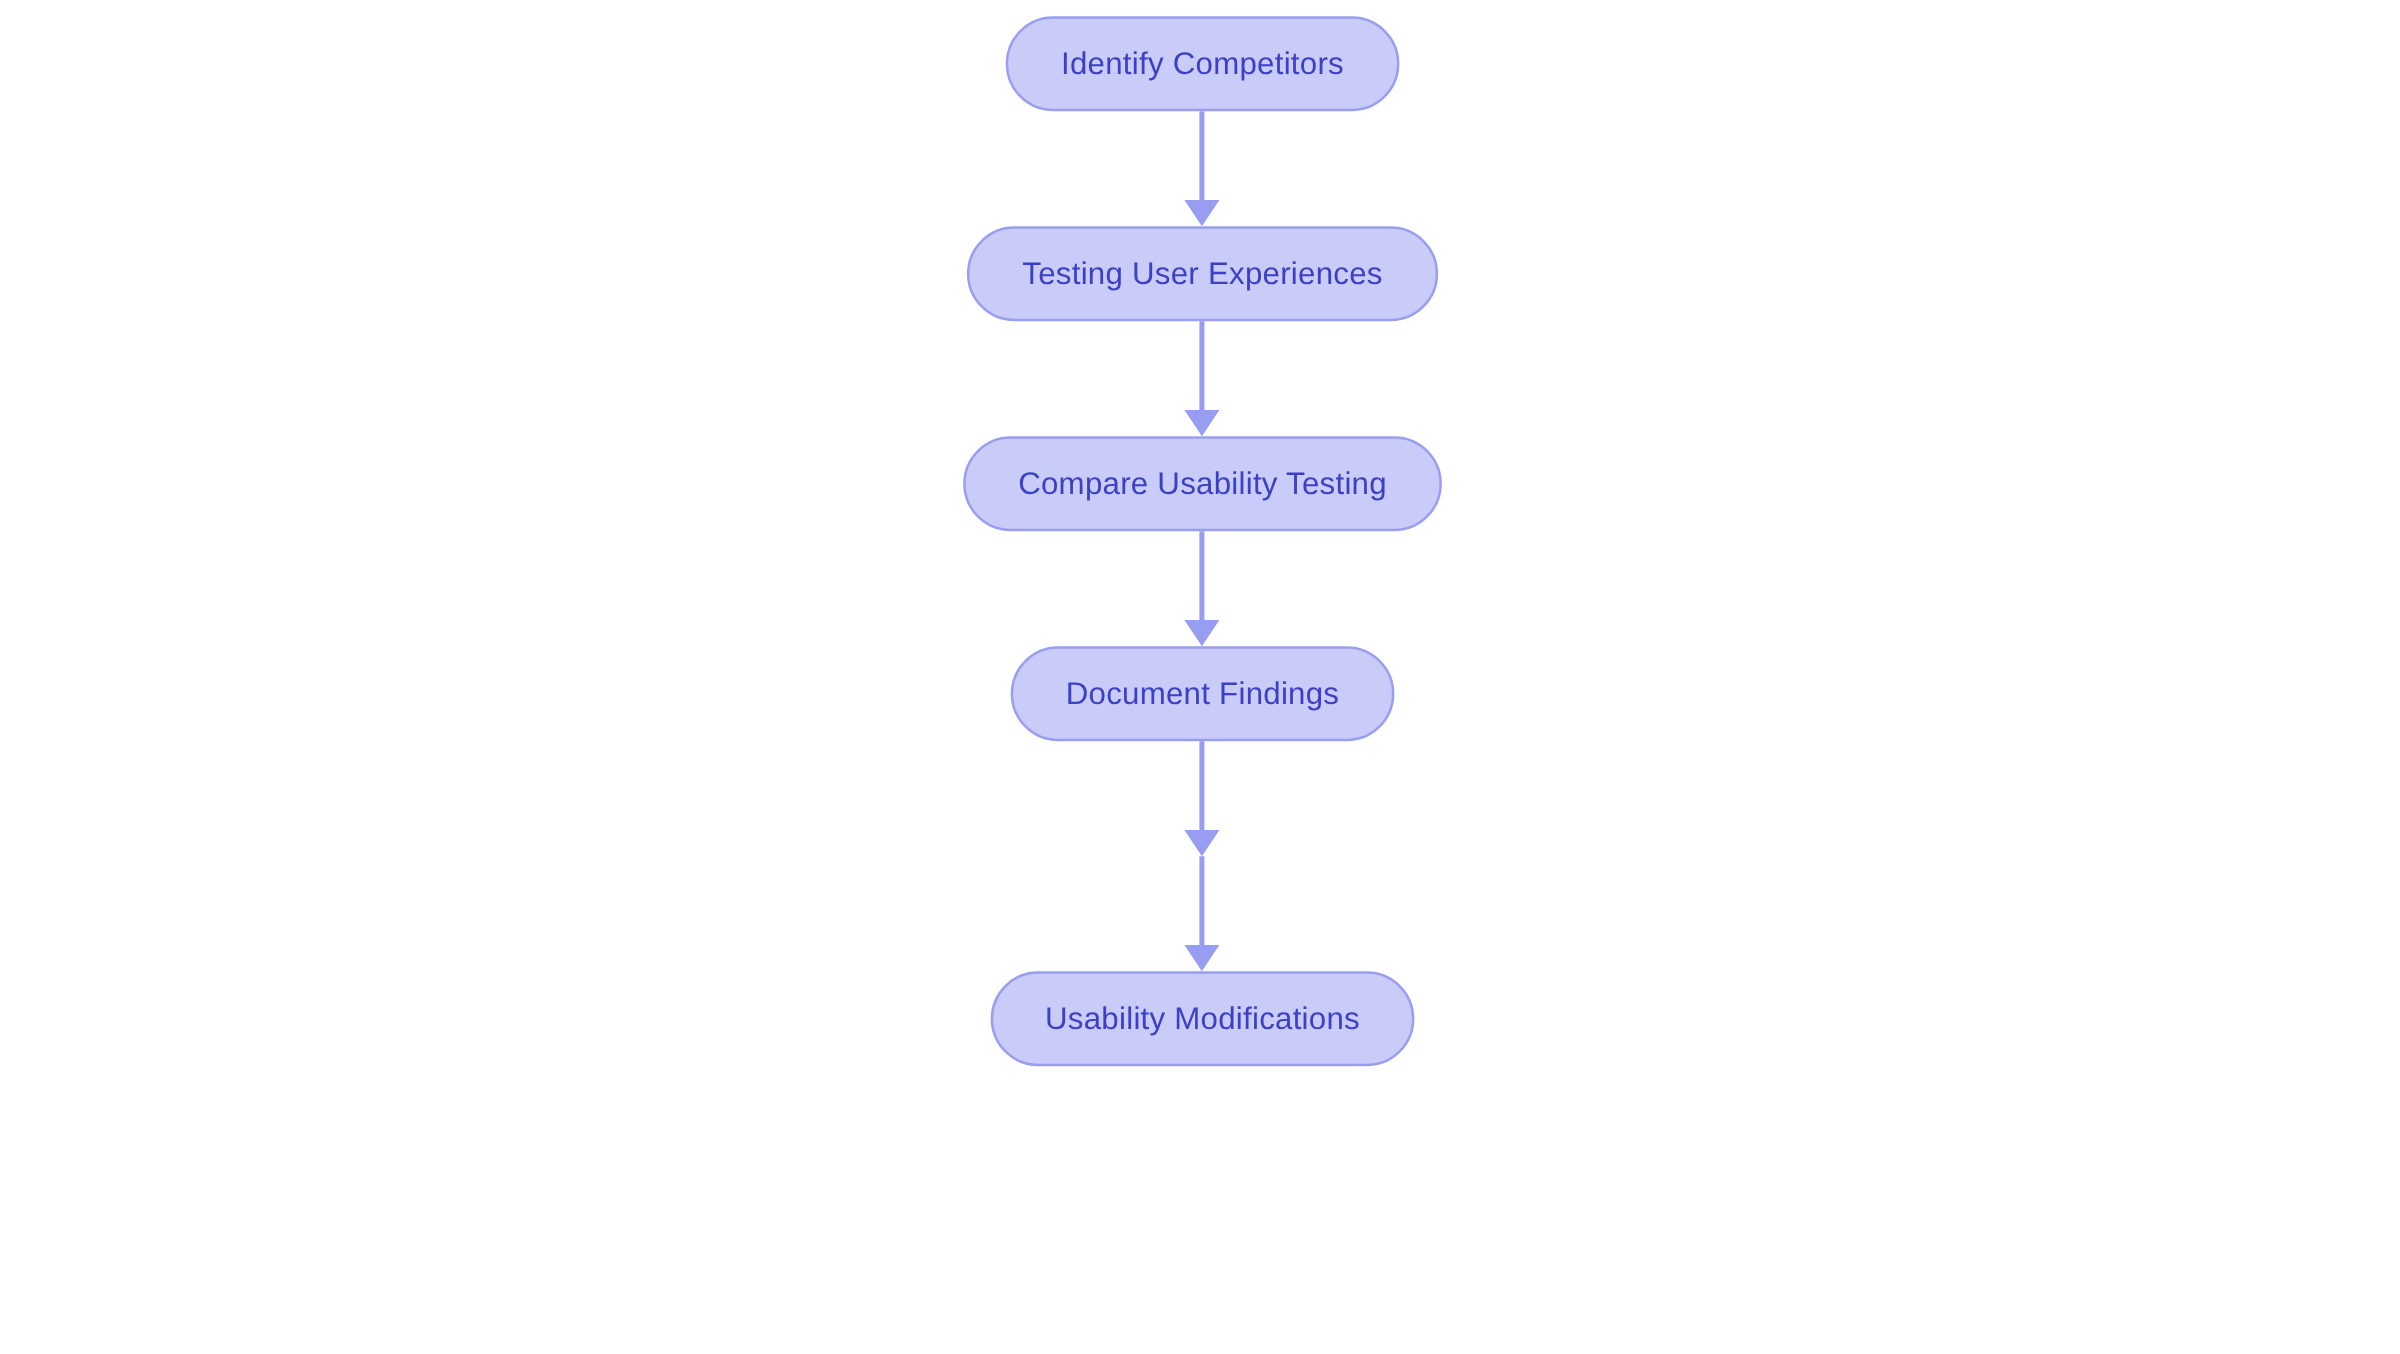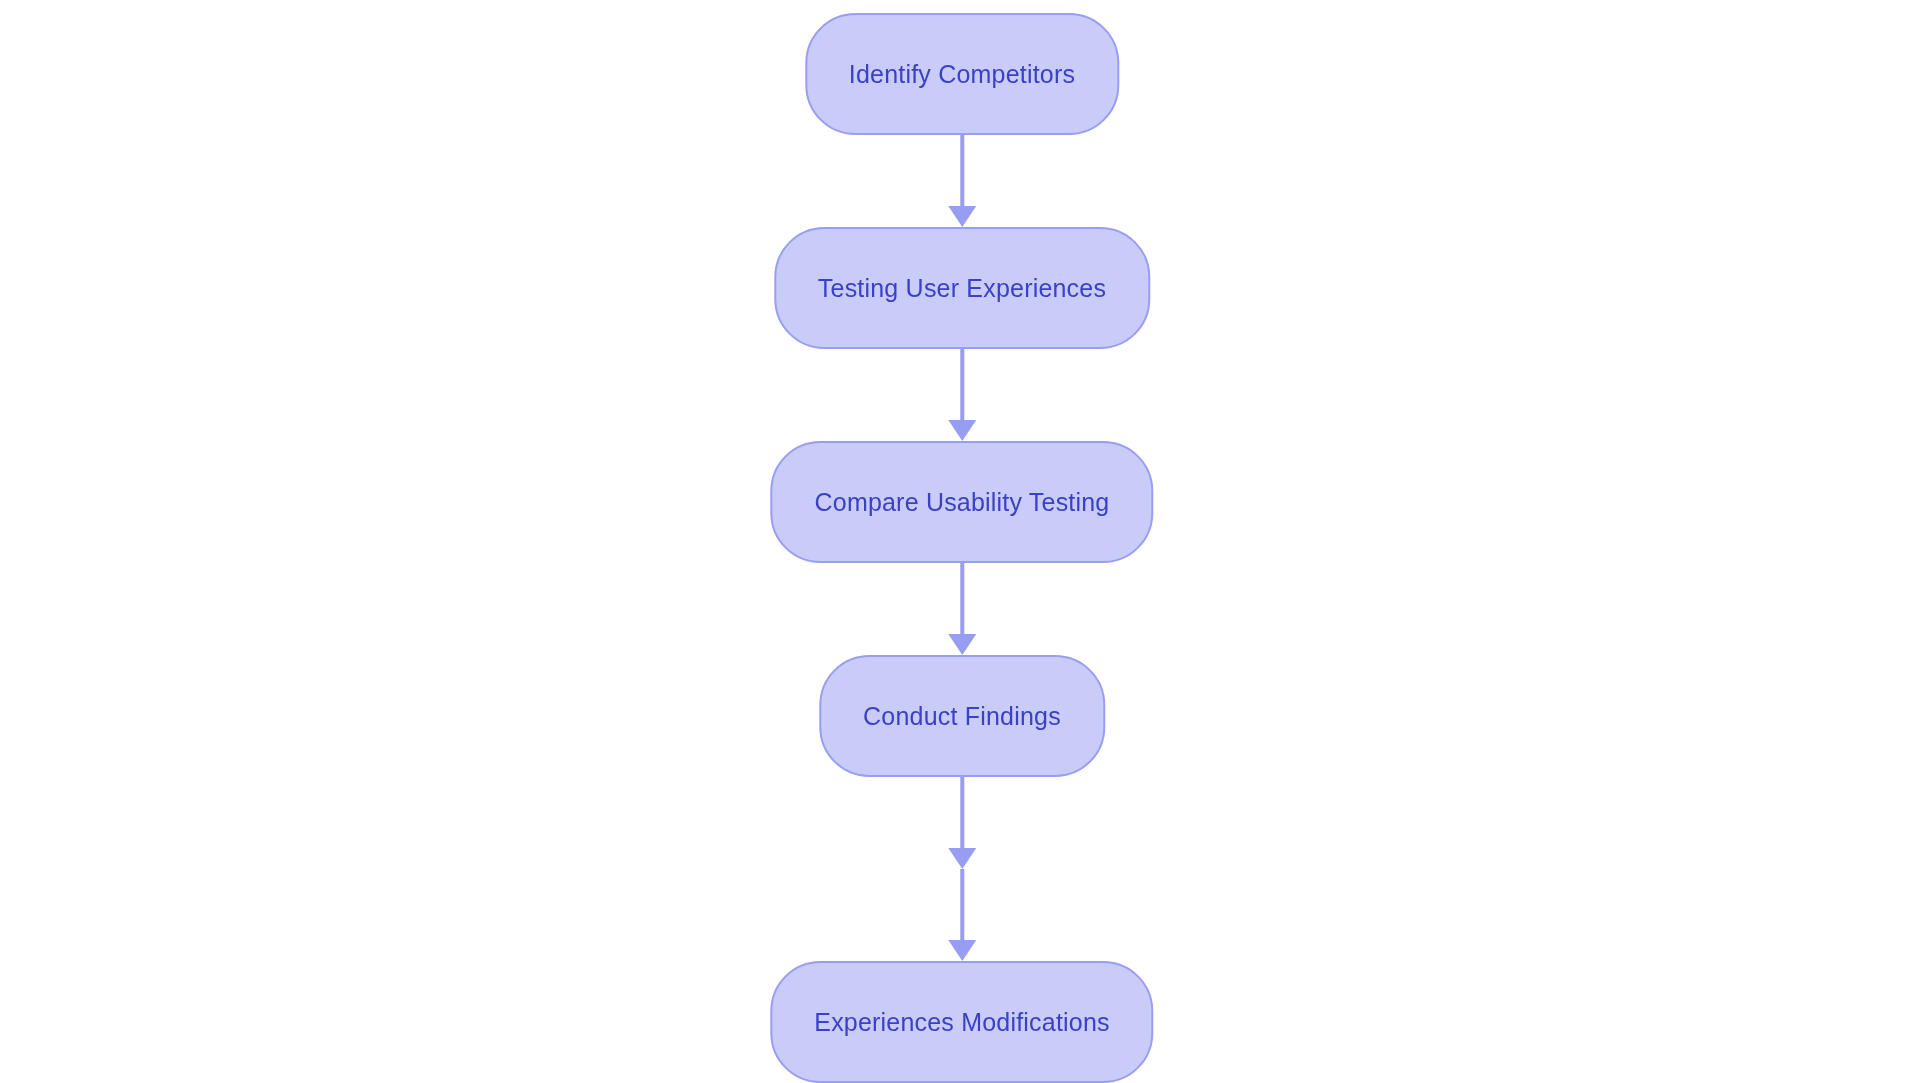--- a/index.html
+++ b/index.html
@@ -26,21 +26,21 @@
   .flow-column {
     position: absolute;
     left: 962px;
     top: 13px;
     transform: translateX(-50%);
     display: flex;
     flex-direction: column;
     align-items: center;
   }
   .node {
-    height: 122px;
+    height: 76px;
     padding: 0 42px;
     display: flex;
     align-items: center;
     justify-content: center;
     background: var(--node-fill);
     border: 2px solid var(--node-border);
     border-radius: 50px;
     white-space: nowrap;
   }
   .node-label {
@@ -94,32 +94,32 @@
     <div class="node">
       <span class="node-label">Compare Usability Testing</span>
     </div>
 
     <div class="arrow">
       <div class="arrow-line"></div>
       <div class="arrow-head"></div>
     </div>
 
     <div class="node">
-      <span class="node-label">Conduct Findings</span>
+      <span class="node-label">Document Findings</span>
     </div>
 
     <div class="arrow">
       <div class="arrow-line"></div>
       <div class="arrow-head"></div>
     </div>
 
 
     <div class="arrow">
       <div class="arrow-line"></div>
       <div class="arrow-head"></div>
     </div>
 
     <div class="node">
-      <span class="node-label">Experiences Modifications</span>
+      <span class="node-label">Usability Modifications</span>
     </div>
 
   </div>
 </div>
 
 </body></html>

